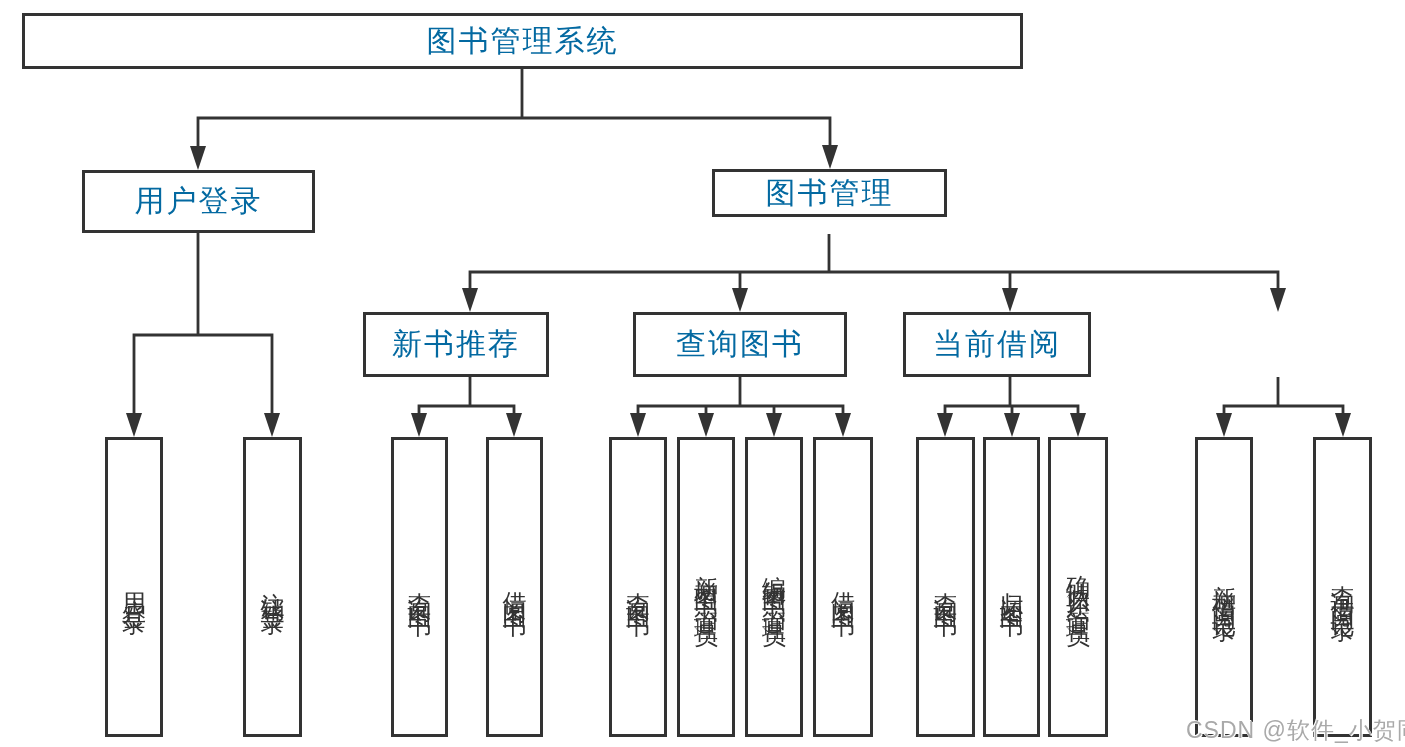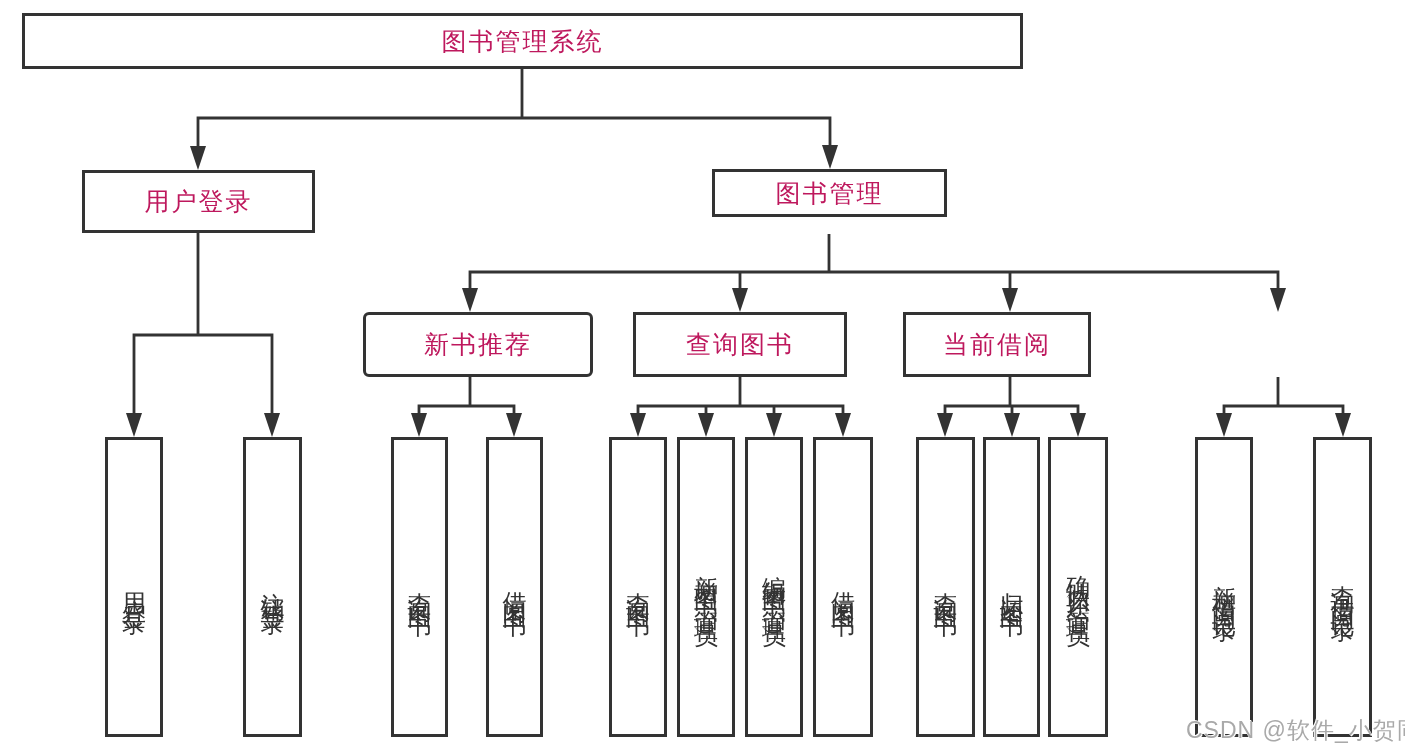--- a/index.html
+++ b/index.html
@@ -20,22 +20,22 @@
     position: absolute;
     z-index: 2;
     background: #ffffff;
     border: 3px solid #333333;
     box-sizing: border-box;
     display: flex;
     align-items: center;
     justify-content: center;
   }
   .hbox span {
-    font-size: 25px;
-    color: #be185d;
+    font-size: 30px;
+    color: #0369a1;
     letter-spacing: 2px;
     white-space: nowrap;
   }
   .vbox {
     position: absolute;
     z-index: 2;
     background: #ffffff;
     border: 3px solid #333333;
     box-sizing: border-box;
     display: flex;
@@ -105,21 +105,21 @@
     <span>图书管理系统</span>
   </div>
 
   <div class="hbox" style="left:82px; top:170px; width:233px; height:63px;">
     <span>用户登录</span>
   </div>
   <div class="hbox" style="left:712px; top:169px; width:235px; height:48px;">
     <span>图书管理</span>
   </div>
 
-  <div class="hbox" style="left:363px; top:312px; width:230px; height:65px;border-radius:6px;">
+  <div class="hbox" style="left:363px; top:312px; width:186px; height:65px;">
     <span>新书推荐</span>
   </div>
   <div class="hbox" style="left:633px; top:312px; width:214px; height:65px;">
     <span>查询图书</span>
   </div>
   <div class="hbox" style="left:903px; top:312px; width:188px; height:65px;">
     <span>当前借阅</span>
   </div>
 
   <div class="vbox" style="left:105px; top:437px; width:58px; height:300px;">

